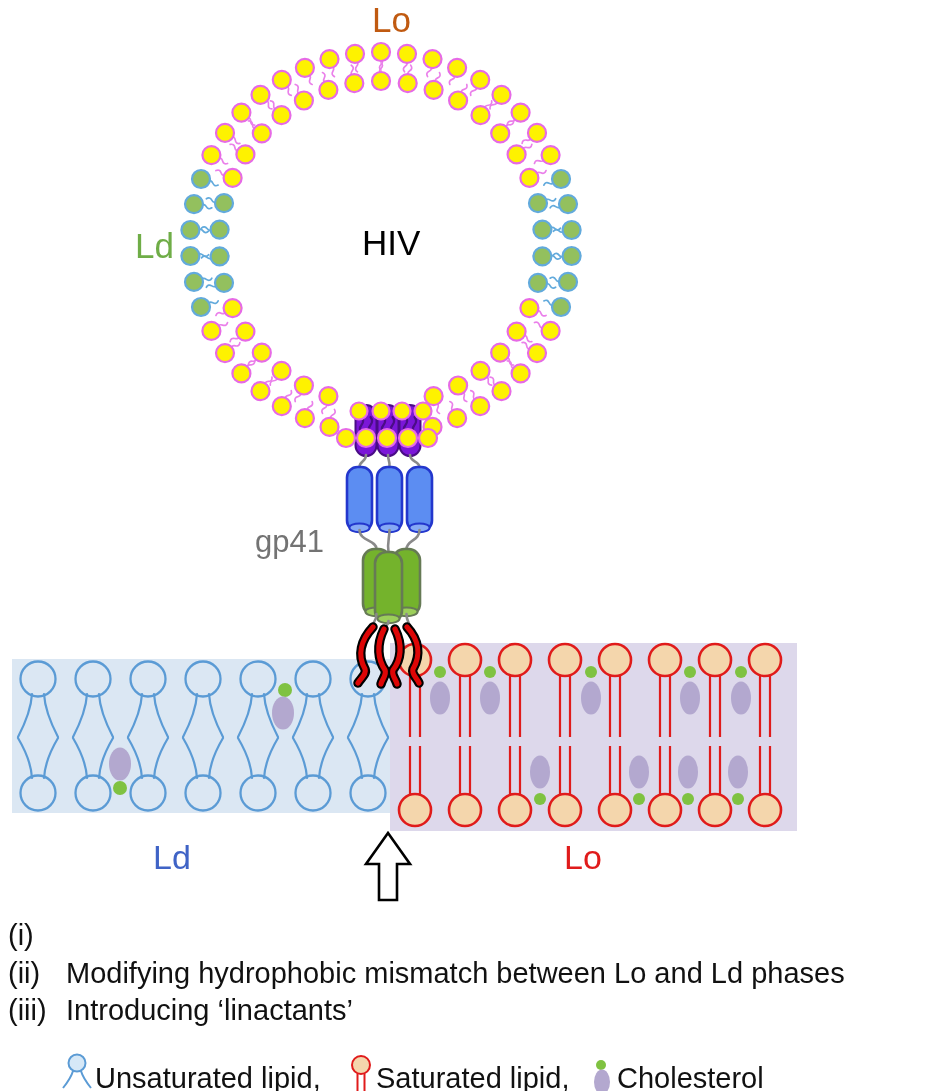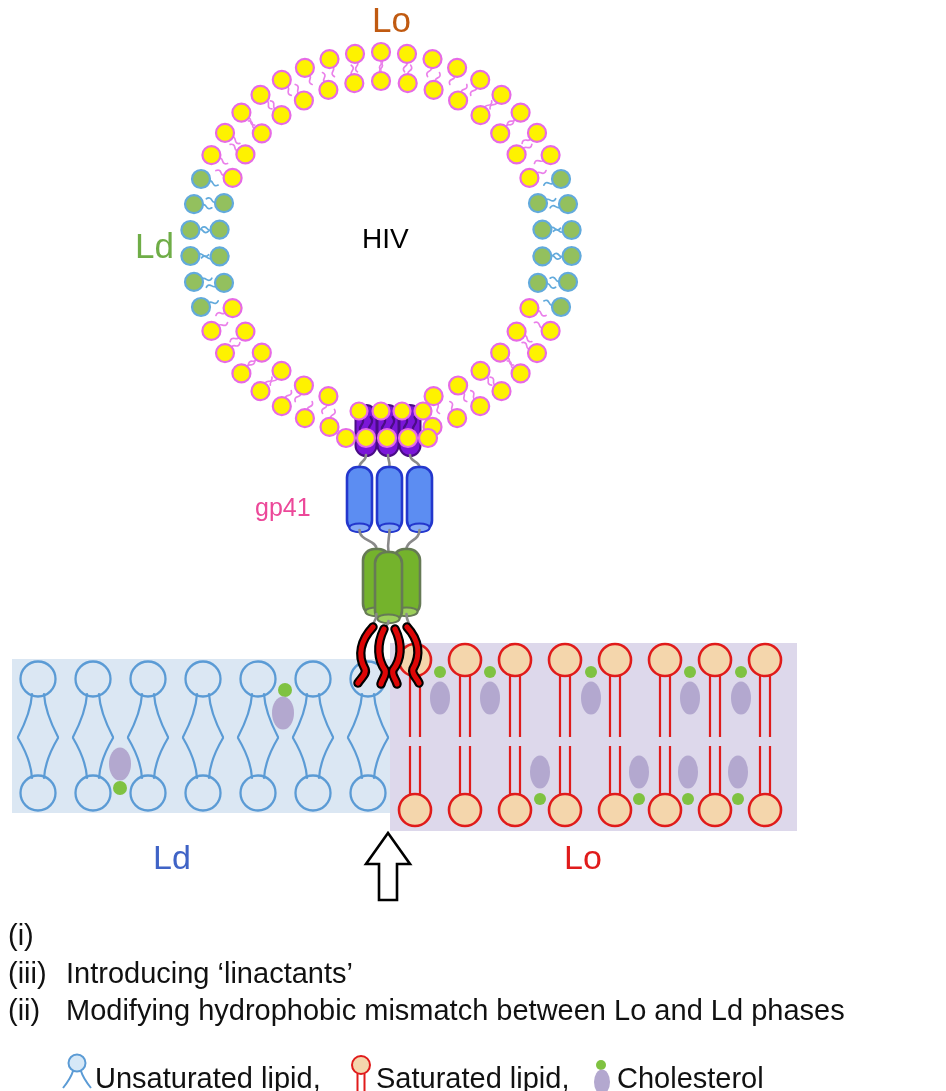--- a/index.html
+++ b/index.html
@@ -2,22 +2,22 @@
 <html><head>
 <meta charset="utf-8">
 <style>
   html,body{margin:0;padding:0;background:#fff;}
   #stage{position:relative;width:871px;height:1091px;background:#ffffff;overflow:hidden;
          font-family:"Liberation Sans", sans-serif;}
   #fig{position:absolute;left:0;top:0;}
   .lbl{position:absolute;white-space:nowrap;line-height:1;}
   .lbl-lo-virion{left:372px;top:2px;font-size:35px;}
   .lbl-ld-virion{left:135px;top:228px;font-size:35px;}
-  .lbl-hiv{left:362px;top:225px;font-size:28px;color:#000;}
-  .lbl-gp41{left:255px;top:495px;font-size:25px;color:#ec4899;}
+  .lbl-hiv{left:362px;top:225px;font-size:35px;color:#000;}
+  .lbl-gp41{left:255px;top:526px;font-size:31px;color:#737373;}
   .lbl-ld-mem{left:153px;top:840px;font-size:34px;}
   .lbl-lo-mem{left:564px;top:840px;font-size:34px;}
   .pointlist{position:absolute;left:8px;top:919px;color:#111;font-size:29px;}
   .pointrow{display:flex;height:37.5px;align-items:flex-start;}
   .pointnum{width:58px;flex:0 0 58px;}
   .pointtxt{flex:1;}
   .legendtxt{position:absolute;top:1062px;font-size:29px;color:#111;}
   .legendtxt.l1{left:95px;}
   .legendtxt.l2{left:376px;}
   .legendtxt.l3{left:617px;}
@@ -561,25 +561,25 @@
   <div class="lbl lbl-hiv">HIV</div>
   <div class="lbl lbl-gp41">gp41</div>
   <div class="lbl lbl-ld-mem" style="color: rgb(63, 99, 198);">Ld</div>
   <div class="lbl lbl-lo-mem" style="color: rgb(224, 27, 27);">Lo</div>
 
   <div class="pointlist">
     <div class="pointrow">
       <span class="pointnum">(i)</span>
     </div>
     <div class="pointrow">
+      <span class="pointnum">(ii)</span>
+      <span class="pointtxt">Modifying hydrophobic mismatch between Lo and Ld phases</span>
+    </div>
+    <div class="pointrow">
       <span class="pointnum">(iii)</span>
       <span class="pointtxt">Introducing ‘linactants’</span>
-    </div>
-    <div class="pointrow">
-      <span class="pointnum">(ii)</span>
-      <span class="pointtxt">Modifying hydrophobic mismatch between Lo and Ld phases</span>
     </div>
   </div>
 
   <span class="legendtxt l1">Unsaturated lipid,</span>
   <span class="legendtxt l2">Saturated lipid,</span>
   <span class="legendtxt l3">Cholesterol</span>
 </div>
 
 </body></html>

